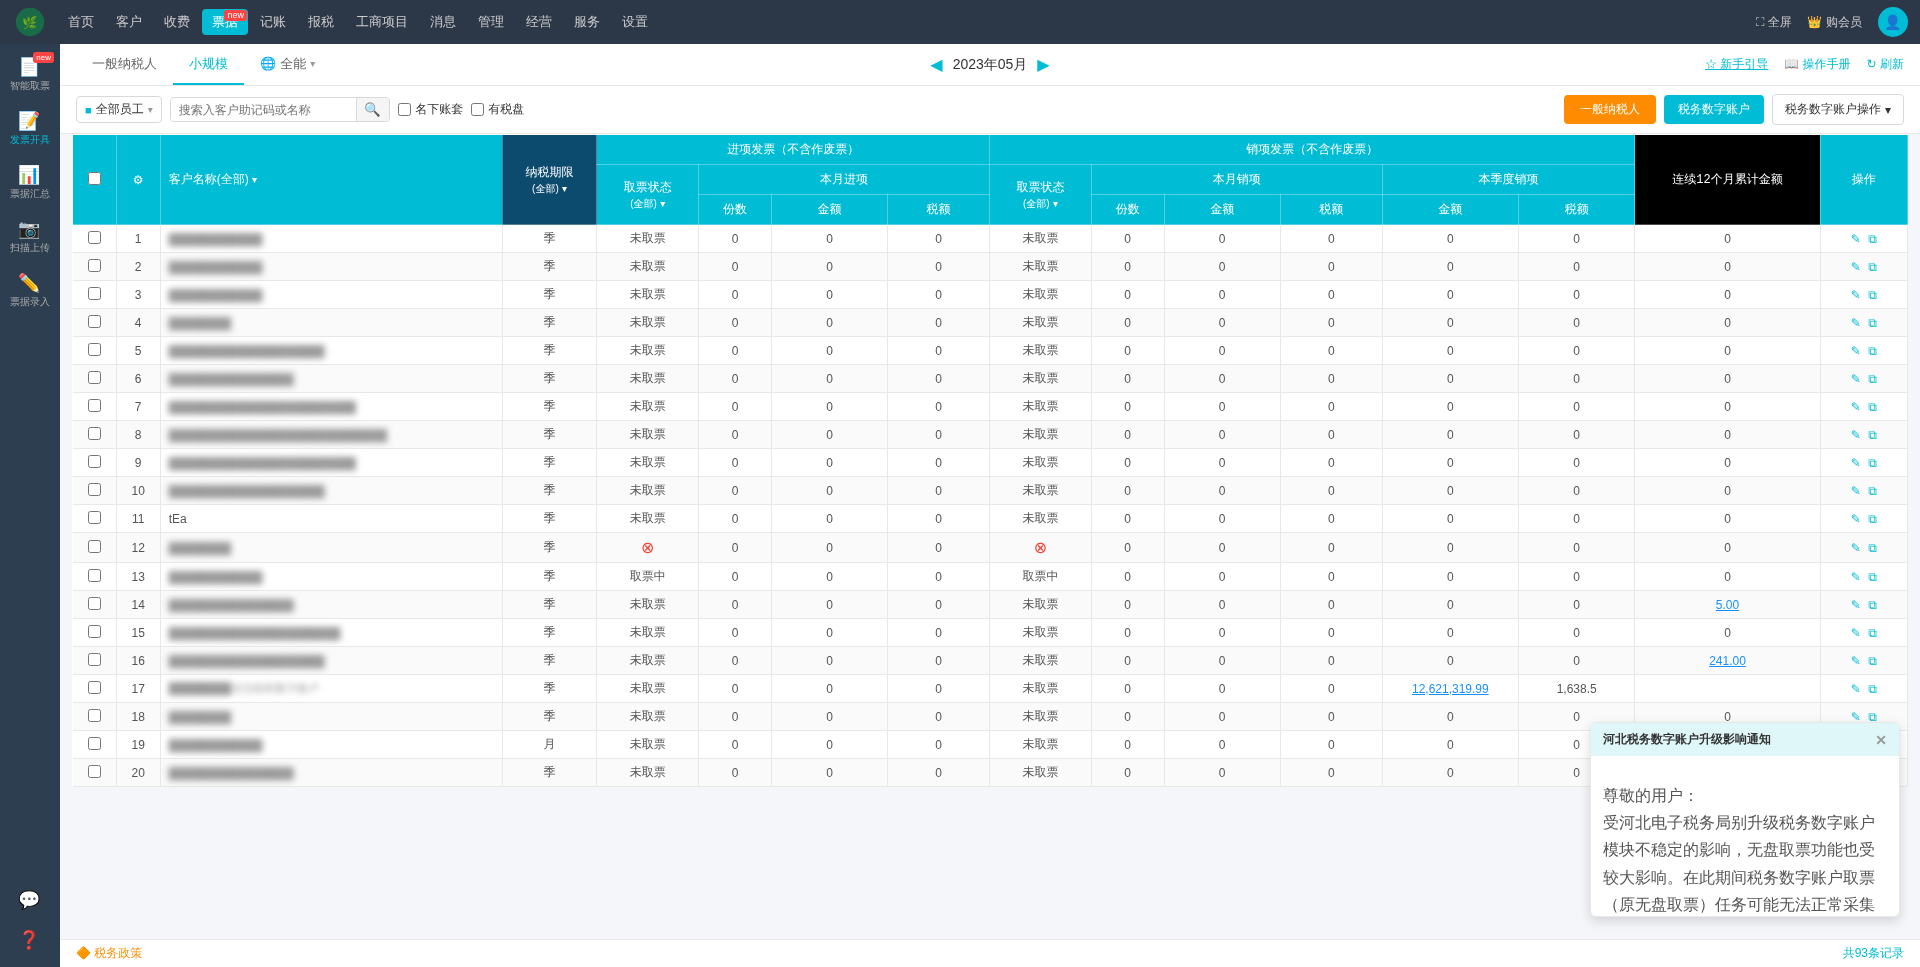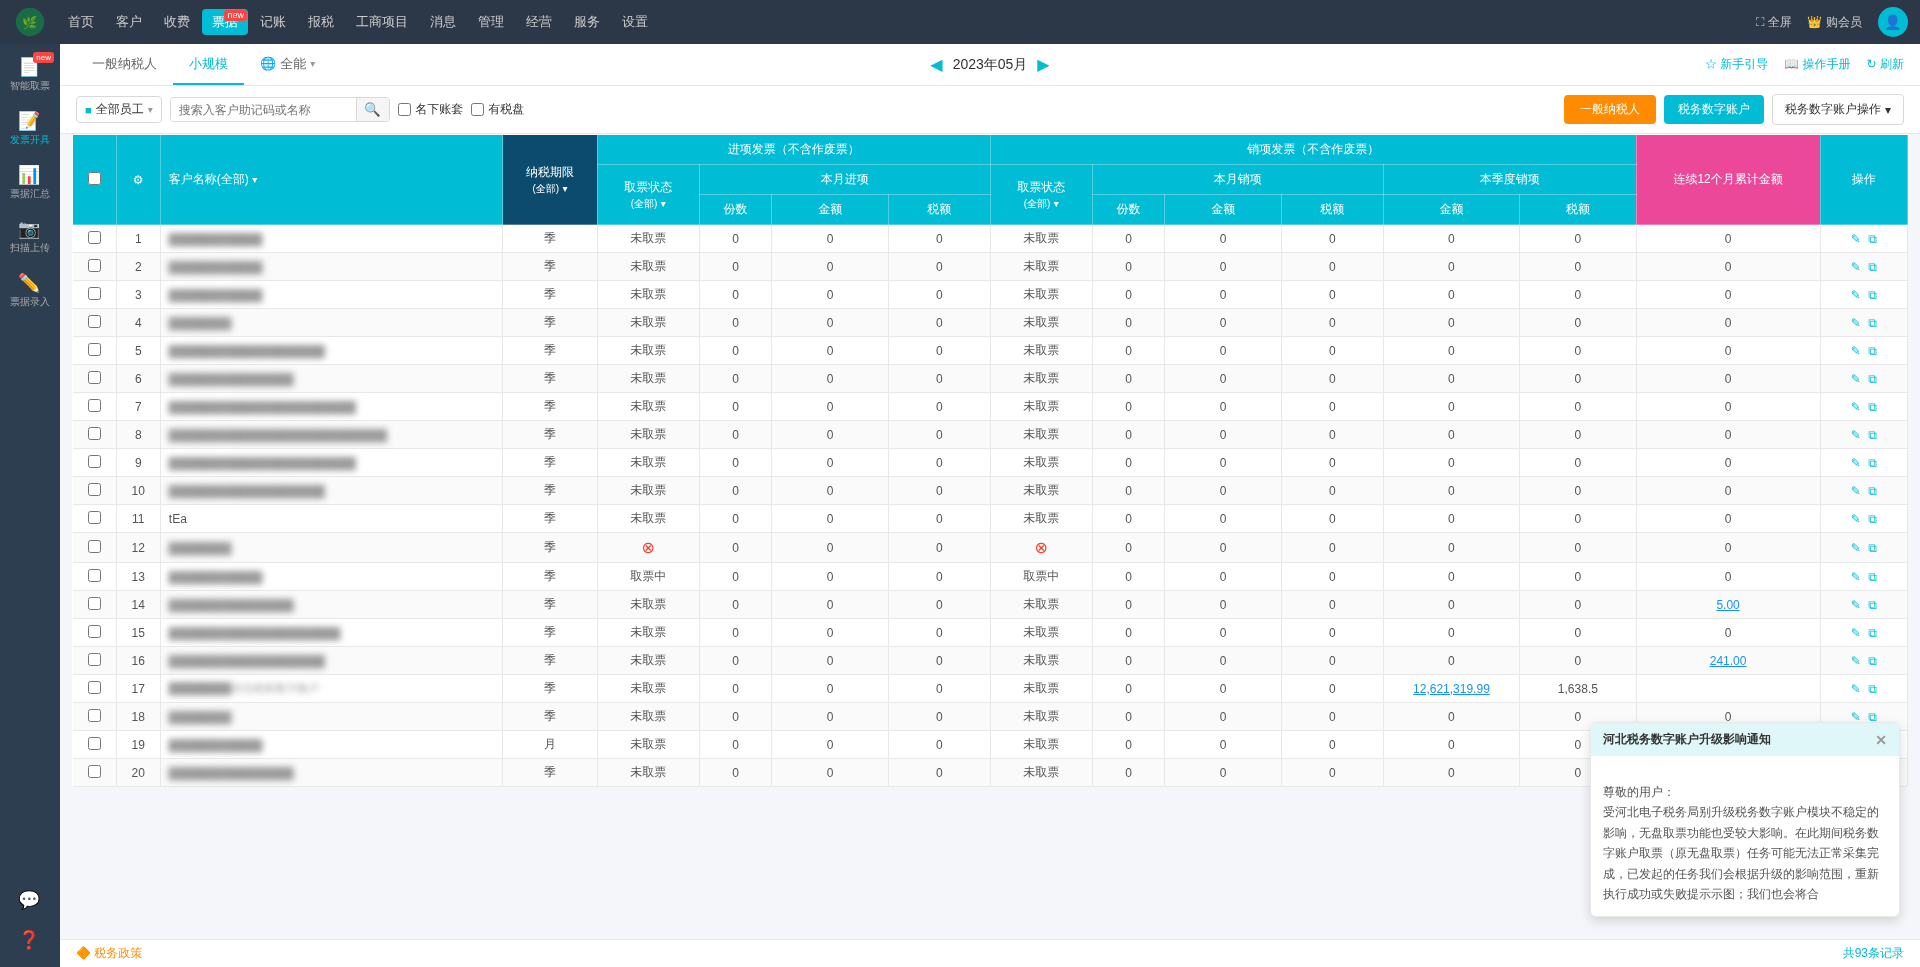--- a/index.html
+++ b/index.html
@@ -82,21 +82,21 @@
       <div style="padding:10px 16px;cursor:pointer;color:#666;font-size:13px;border-bottom:2px solid transparent;display:flex;align-items:center;gap:4px;">
         <span>🌐</span> 全能
         <span style="color:#999;font-size:10px;">▾</span>
       </div>
       <div style="position:absolute;left:50%;transform:translateX(-50%);display:flex;align-items:center;gap:10px;font-size:14px;font-weight:500;">
         <span style="cursor:pointer;color:#00bcd4;font-size:16px;">◀</span>
         <span style="font-size:14px;">2023年05月</span>
         <span style="cursor:pointer;color:#00bcd4;font-size:16px;">▶</span>
       </div>
       <div style="margin-left:auto;display:flex;align-items:center;gap:16px;font-size:12px;color:#00bcd4;">
-        <span style="cursor:pointer;">☆ 新手引导</span>
+        <span style="cursor:pointer;text-decoration:underline;">☆ 新手引导</span>
         <span style="cursor:pointer;">📖 操作手册</span>
         <span style="cursor:pointer;">↻ 刷新</span>
       </div>
     </div>
 
     <div style="display:flex;align-items:center;background:#fff;padding:8px 16px;border-bottom:1px solid #e8e8e8;gap:8px;">
       <div style="display:flex;align-items:center;border:1px solid #d9d9d9;border-radius:4px;padding:4px 8px;font-size:12px;cursor:pointer;gap:4px;background:#fff;">
         <span style="color:#00bcd4;font-size:11px;">■</span>
         <span>全部员工</span>
         <span style="color:#999;font-size:10px;">▾</span>
@@ -137,21 +137,21 @@
               <span>纳税期限</span><br>
               <span style="font-size:10px;">(全部)</span>
               <span style="cursor:pointer;font-size:10px;">▾</span>
             </th>
             <th colspan="4" style="background:#00bcd4;color:#fff;padding:6px 8px;border:1px solid rgba(255,255,255,0.3);text-align:center;">
               <span>进项发票（不含作废票）</span>
             </th>
             <th colspan="6" style="background:#00bcd4;color:#fff;padding:6px 8px;border:1px solid rgba(255,255,255,0.3);text-align:center;">
               <span>销项发票（不含作废票）</span>
             </th>
-            <th rowspan="3" style="background:#ec4899;color:#fff;padding:6px 8px;border:1px solid rgba(255,255,255,0.3);width:120px;">
+            <th rowspan="3" style="background:#000000;color:#fff;padding:6px 8px;border:1px solid rgba(255,255,255,0.3);width:120px;font-family:Liberation Mono, monospace;">
               <span>连续12个月累计金额</span>
             </th>
             <th rowspan="3" style="background:#00bcd4;color:#fff;padding:6px 8px;border:1px solid rgba(255,255,255,0.3);width:60px;">
               <span>操作</span>
             </th>
           </tr>
           <tr>
             <th rowspan="2" style="background:#00bcd4;color:#fff;padding:6px 8px;border:1px solid rgba(255,255,255,0.3);width:70px;">
               取票状态<br><span style="font-size:10px;">(全部)</span>
               <span style="cursor:pointer;font-size:10px;">▾</span>
@@ -691,17 +691,17 @@
       <span style="color:#00bcd4;margin-left:auto;">共93条记录</span>
     </div>
   </div>
 </div>
 
 <div style="position:fixed;bottom:50px;right:20px;width:310px;background:#fff;border:1px solid #e8e8e8;border-radius:6px;box-shadow:0 4px 12px rgba(0,0,0,0.15);z-index:100;overflow:hidden;">
   <div style="background:#e0f7fa;padding:8px 12px;display:flex;align-items:center;justify-content:space-between;font-size:12px;font-weight:bold;">
     <span>河北税务数字账户升级影响通知</span>
     <span style="cursor:pointer;color:#999;font-size:14px;">✕</span>
   </div>
-  <div style="padding:26px 12px;font-size:12px;color:#555;line-height:1.7;max-height:160px;overflow:auto;border-radius:18px;">
+  <div style="padding:26px 12px;font-size:16px;color:#555;line-height:1.7;max-height:160px;overflow:auto;border-radius:18px;">
     <div>尊敬的用户：</div>
     <div>受河北电子税务局别升级税务数字账户模块不稳定的影响，无盘取票功能也受较大影响。在此期间税务数字账户取票（原无盘取票）任务可能无法正常采集完成，已发起的任务我们会根据升级的影响范围，重新执行成功或失败提示示图；我们也会将合</div>
   </div>
 </div>
 
 </body></html>

